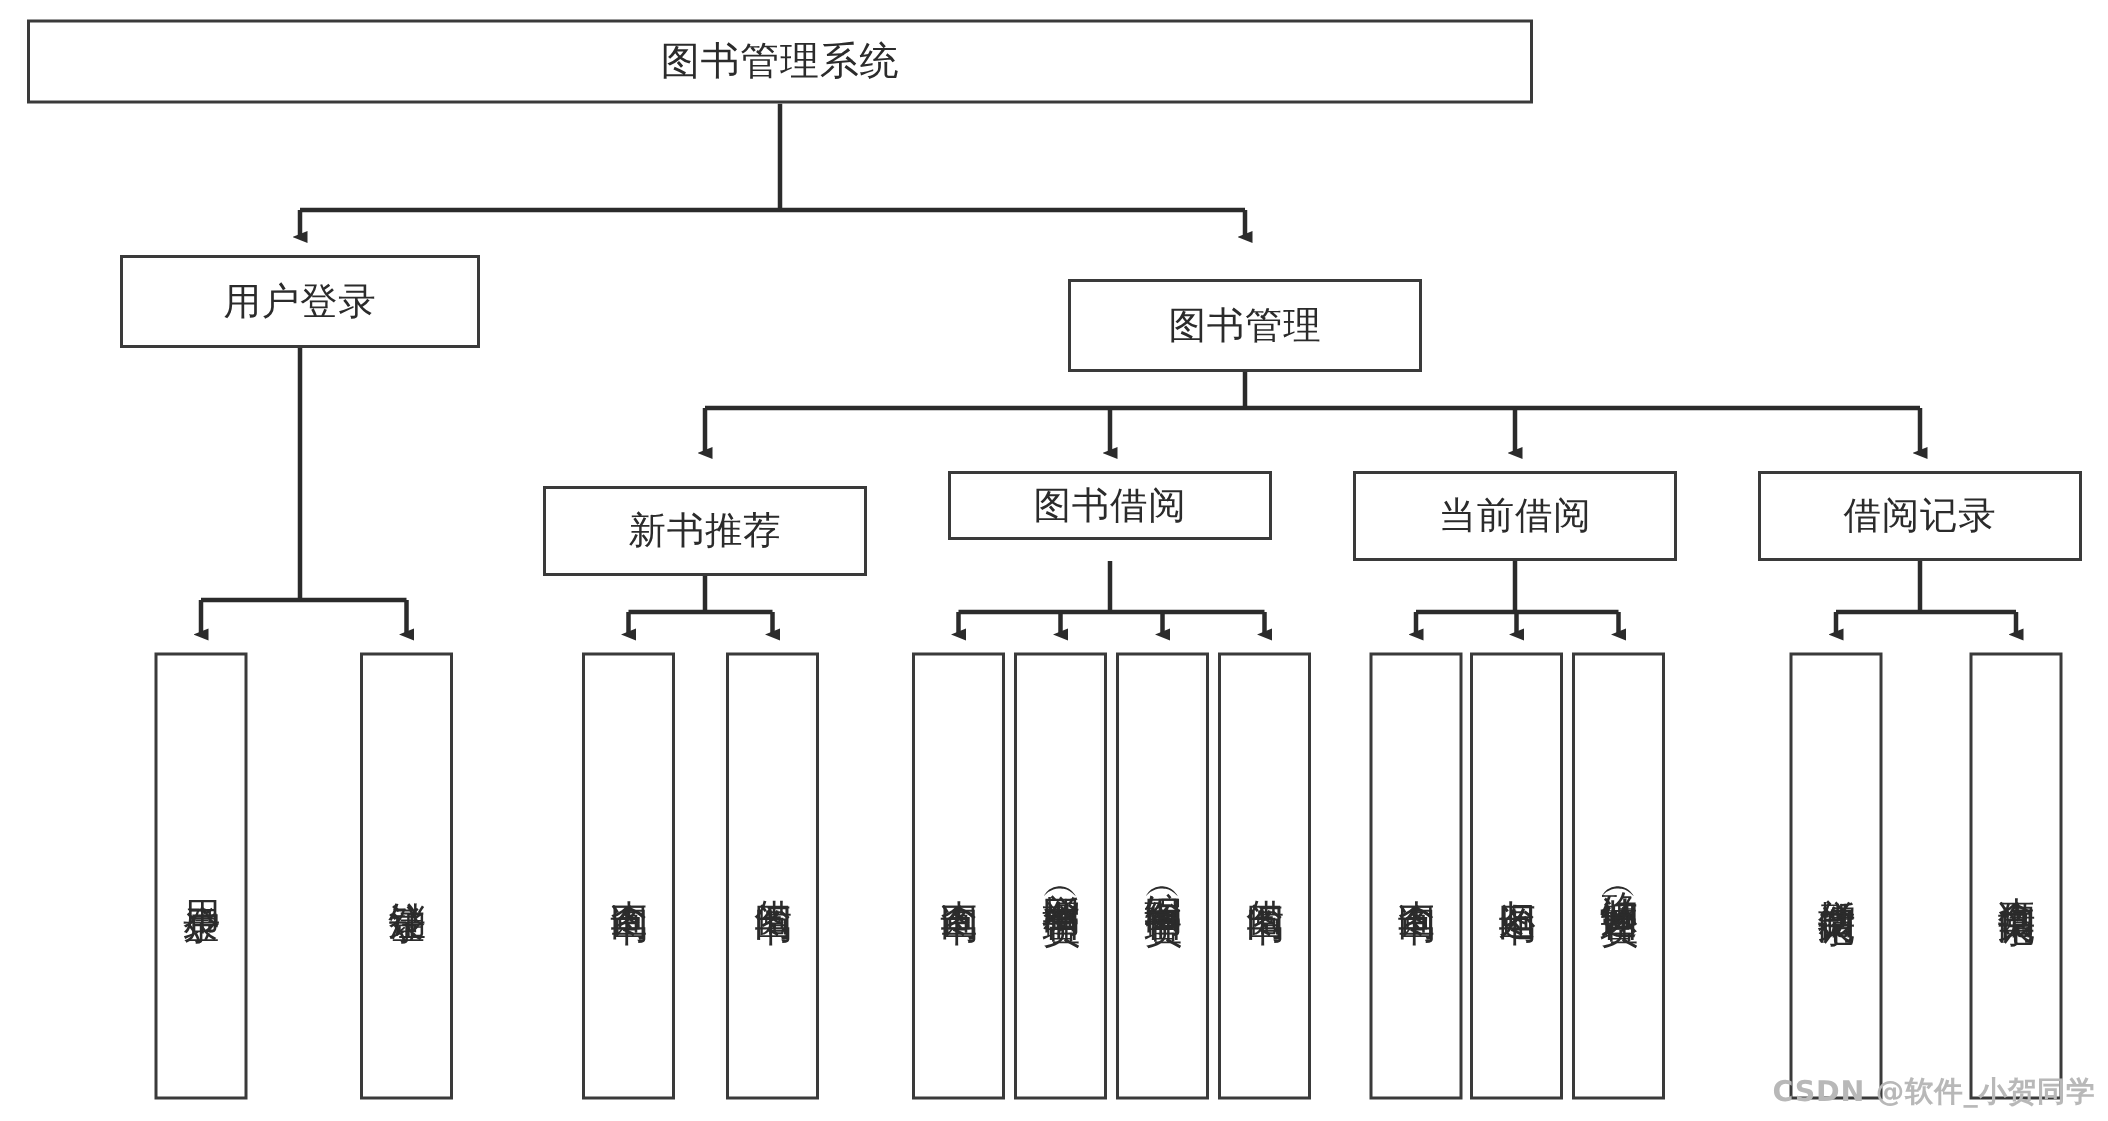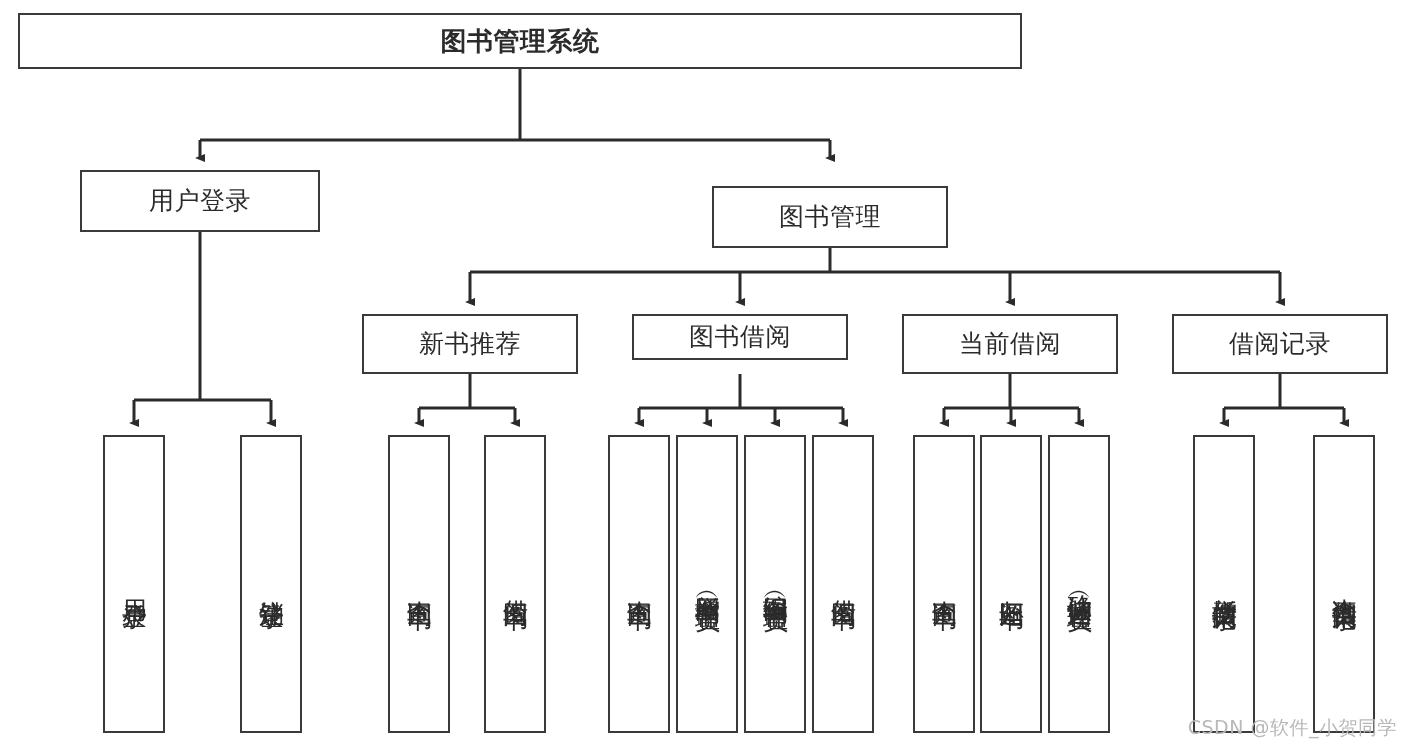--- a/index.html
+++ b/index.html
@@ -62,20 +62,21 @@
     max-height: 272px;
   }
   .watermark {
     position: absolute;
     right: 8px;
     bottom: 6px;
     font-size: 19px;
     color: #b8b8b8;
     letter-spacing: 0.5px;
     white-space: nowrap;
+    font-weight: bold;
   }
 </style>
 </head>
 <body>
 
 <div id="canvas">
 
   <svg class="edges" viewBox="0 0 1405 747" xmlns="http://www.w3.org/2000/svg">
     <defs>
       <marker id="arrow" markerWidth="10" markerHeight="10" refX="5" refY="5" orient="auto" markerUnits="userSpaceOnUse">
@@ -119,32 +120,32 @@
       <path d="M1011,408 L1011,423" marker-end="url(#arrow)"></path>
       <path d="M1079,408 L1079,423" marker-end="url(#arrow)"></path>
 
       <path d="M1280,374 L1280,408"></path>
       <path d="M1224,408 L1344,408"></path>
       <path d="M1224,408 L1224,423" marker-end="url(#arrow)"></path>
       <path d="M1344,408 L1344,423" marker-end="url(#arrow)"></path>
     </g>
   </svg>
 
-  <div class="node h root" style="left:18px;top:13px;width:1004px;height:56px;font-weight:bold;">
+  <div class="node h root" style="left:18px;top:13px;width:1004px;height:56px;">
     <span class="lbl">图书管理系统</span>
   </div>
 
   <div class="node h" style="left:80px;top:170px;width:240px;height:62px;">
     <span class="lbl">用户登录</span>
   </div>
   <div class="node h" style="left:712px;top:170px;width:236px;height:62px;margin-top:16px;">
     <span class="lbl">图书管理</span>
   </div>
 
-  <div class="node h" style="left:362px;top:314px;width:216px;height:60px;">
+  <div class="node h" style="left:362px;top:324px;width:216px;height:60px;">
     <span class="lbl">新书推荐</span>
   </div>
   <div class="node h" style="left:632px;top:314px;width:216px;height:46px;">
     <span class="lbl">图书借阅</span>
   </div>
   <div class="node h" style="left:902px;top:314px;width:216px;height:60px;">
     <span class="lbl">当前借阅</span>
   </div>
   <div class="node h" style="left:1172px;top:314px;width:216px;height:60px;">
     <span class="lbl">借阅记录</span>

